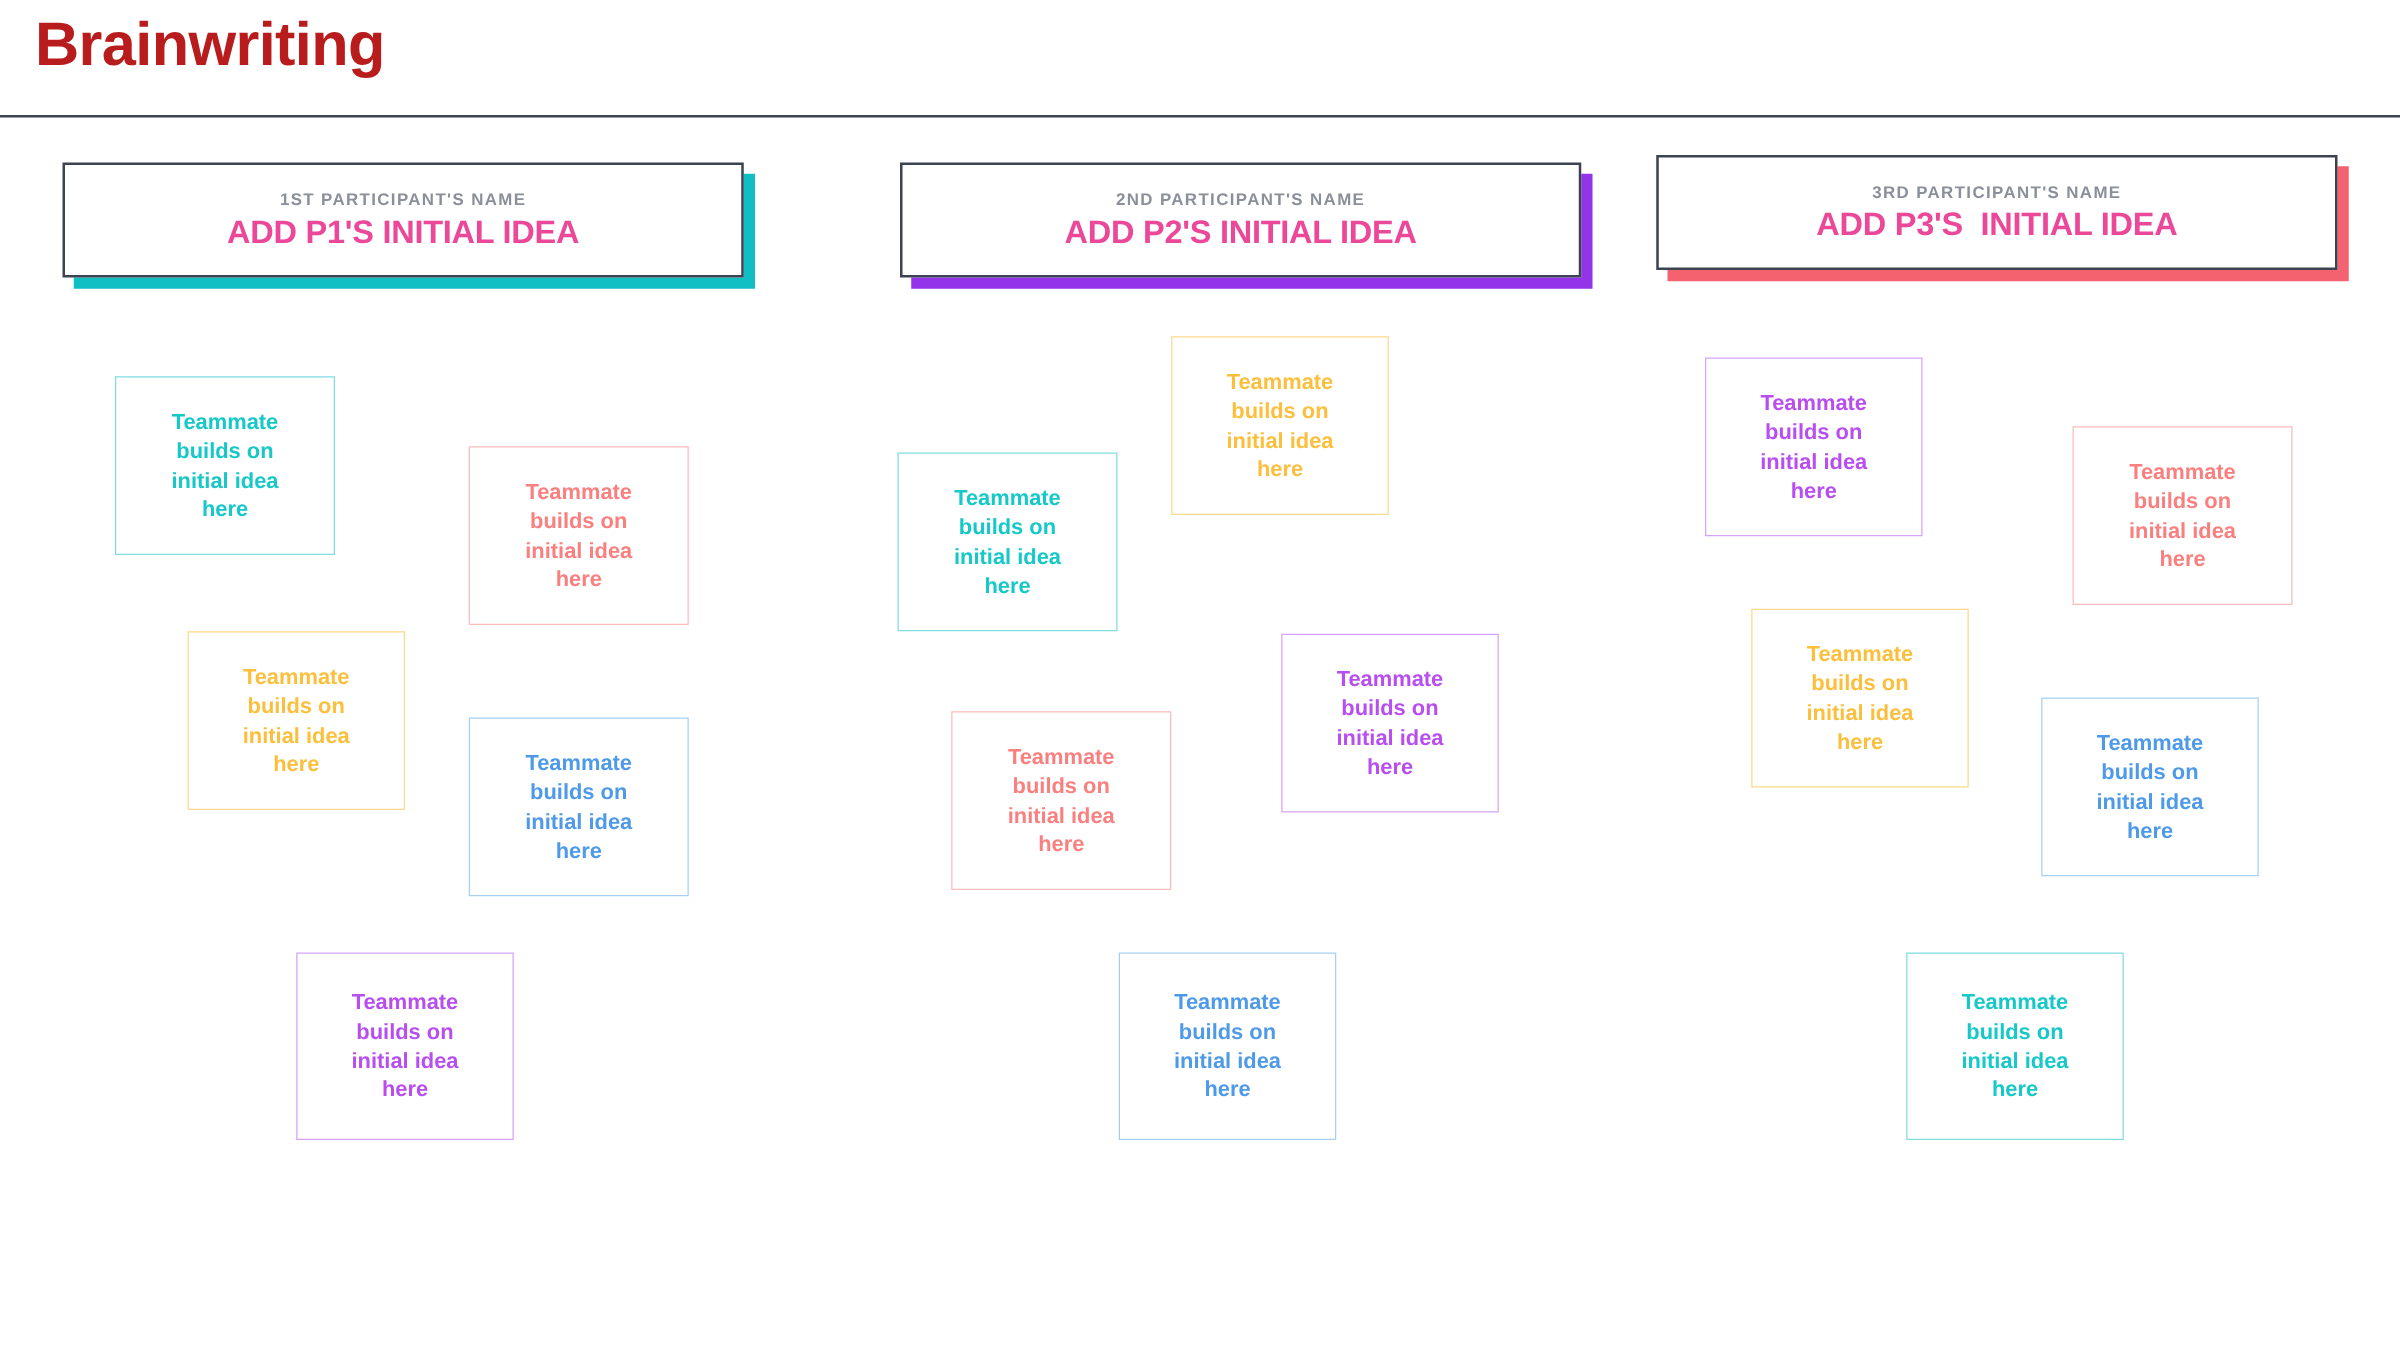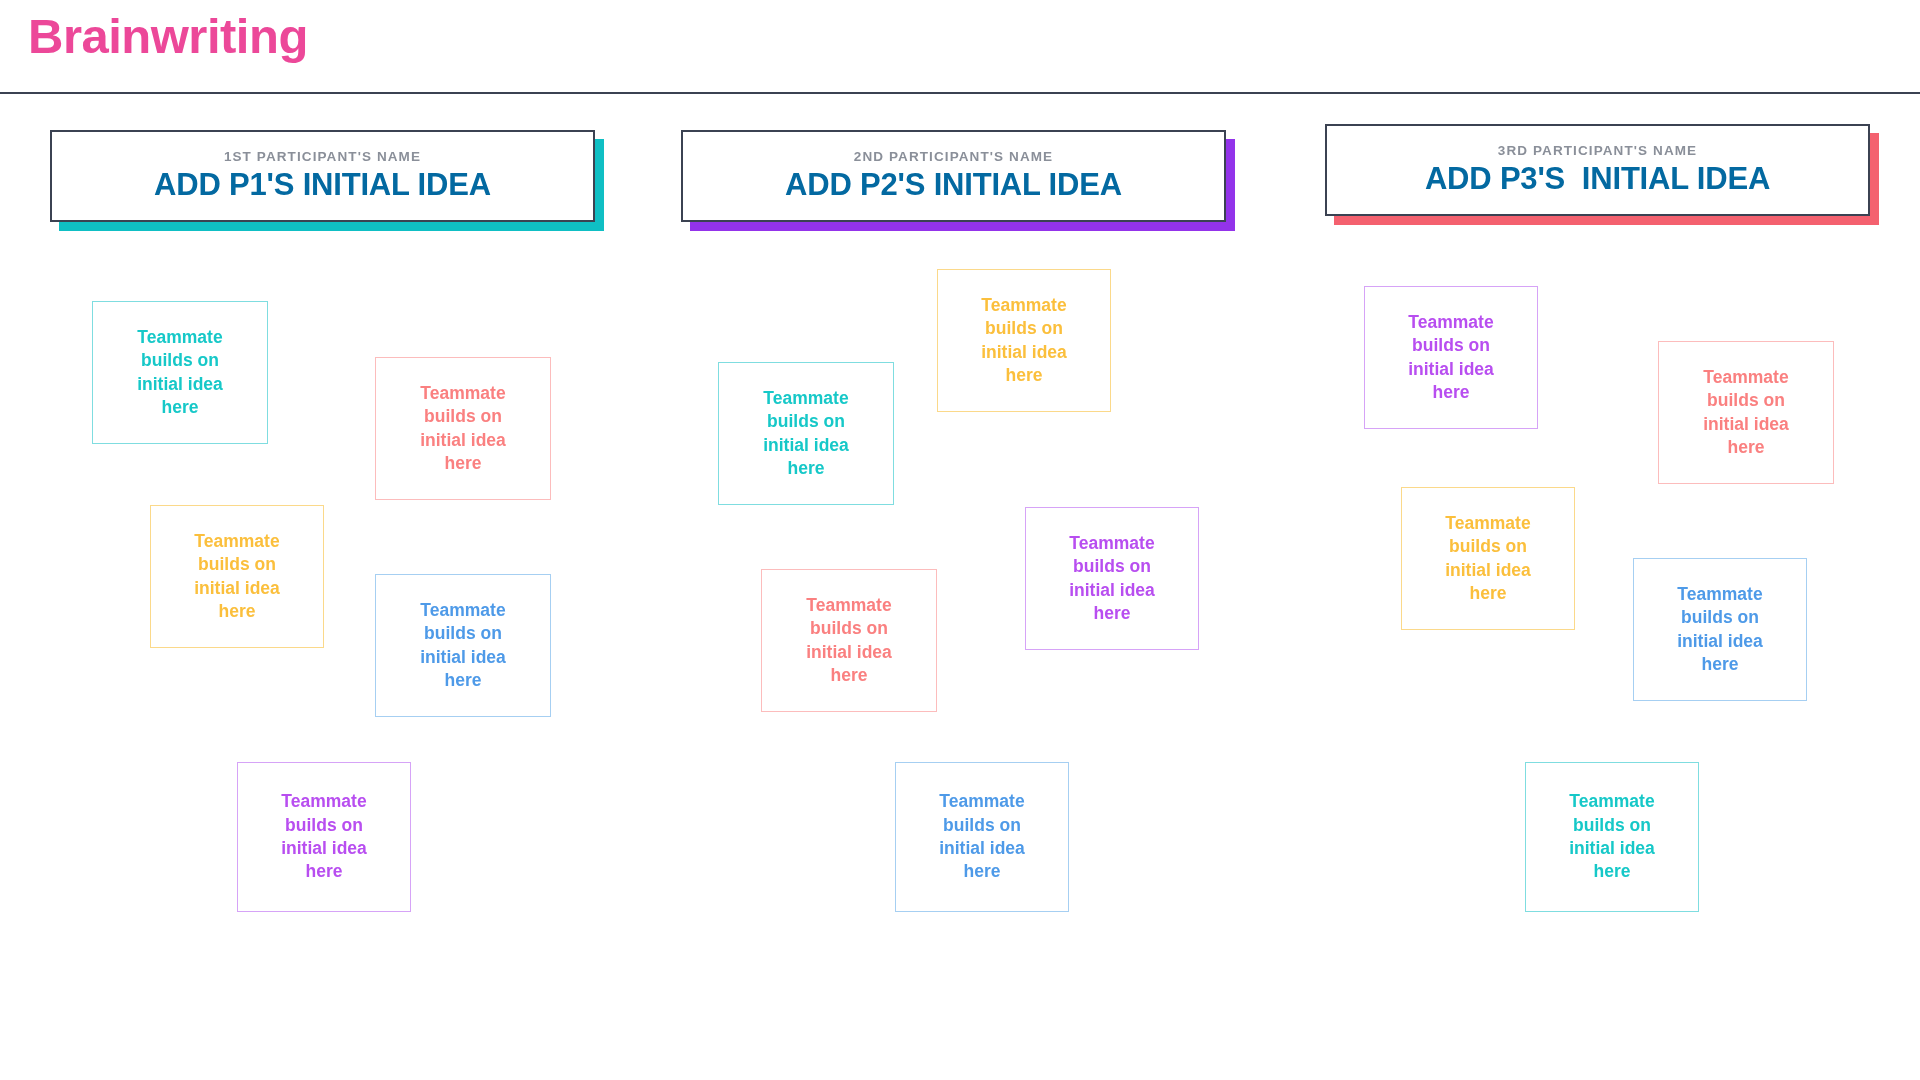--- a/index.html
+++ b/index.html
@@ -9,21 +9,21 @@
     background:#ffffff;
     font-family:"Liberation Sans", sans-serif;
     overflow:hidden;
   }
   #canvas { position:relative; width:1920px; height:1080px; background:#fff; }
 
   
   .page-title {
     position:absolute; left:28px; top:8px;
     font-size:49px; font-weight:700; letter-spacing:-0.5px;
-    color:#ec4899; line-height:1.15; white-space:pre;
+    color:#b91c1c; line-height:1.15; white-space:pre;
   }
   .title-rule {
     position:absolute; left:0; top:92px; width:1920px; height:2px;
     background:#3b4252;
   }
 
   
   .pcard-wrap { position:absolute; width:545px; height:71px; }
   .pcard-shadow {
     position:absolute; left:9px; top:9px; width:545px; height:92px;
@@ -33,22 +33,22 @@
     background:#ffffff; border:2px solid #3b4252;
     display:flex; flex-direction:column;
     align-items:center; justify-content:center;
   }
   .pcard-sub {
     font-size:13.5px; font-weight:700; letter-spacing:1.1px;
     color:#8a8f99; text-transform:uppercase; margin-bottom:3px;
     white-space:pre;
   }
   .pcard-main {
-    font-size:31px; font-weight:700; letter-spacing:-0.2px;
-    color:#0369a1; text-transform:uppercase; white-space:pre;
+    font-size:26px; font-weight:700; letter-spacing:-0.2px;
+    color:#ec4899; text-transform:uppercase; white-space:pre;
   }
 
   
   .note {
     position:absolute;
     background:#ffffff;
     border:1.5px solid currentColor;
     display:flex; align-items:center; justify-content:center;
     text-align:center;
   }
@@ -97,21 +97,21 @@
 builds on
 initial idea
 here</div>
       </div>
       <div class="note" style="left: 237px; top: 762px; width: 174px; height: 150px; color: rgb(184, 78, 240); border-color: rgb(214, 163, 247);">
         <div class="note-text">Teammate
 builds on
 initial idea
 here</div>
       </div>
-      <div class="pcard-wrap" style="left: 681px; top: 130px; padding-left: 20px;">
+      <div class="pcard-wrap" style="left: 720px; top: 130px; padding-left: 20px;">
         <div class="pcard-shadow" style="background: rgb(147, 51, 234);"></div>
         <div class="pcard">
           <div class="pcard-sub">2ND PARTICIPANT'S NAME</div>
           <div class="pcard-main">ADD P2'S INITIAL IDEA</div>
         </div>
       </div>
       <div class="note" style="left: 937px; top: 269px; width: 174px; height: 143px; color: rgb(251, 191, 60); border-color: rgb(251, 217, 138);">
         <div class="note-text">Teammate
 builds on
 initial idea

